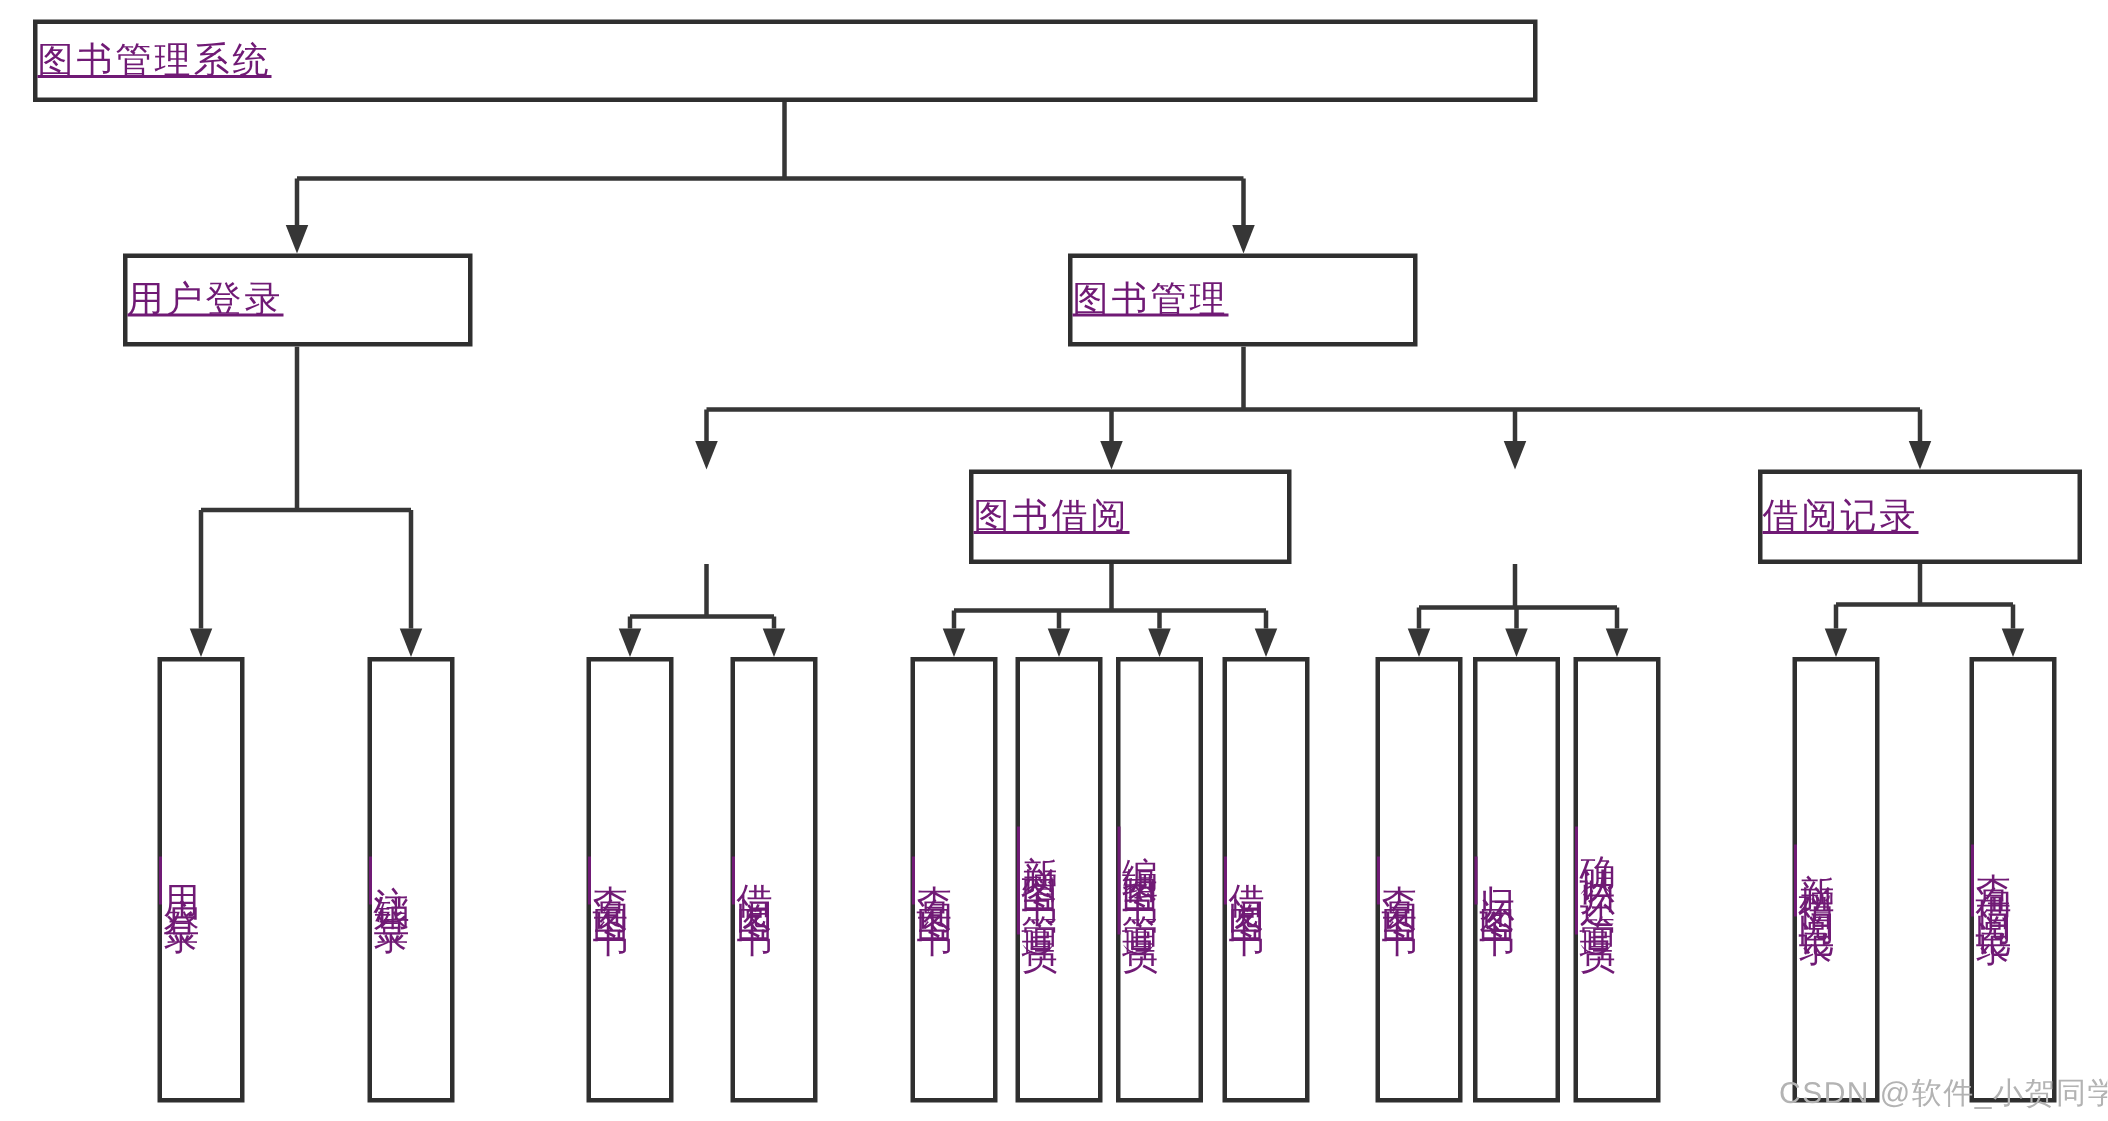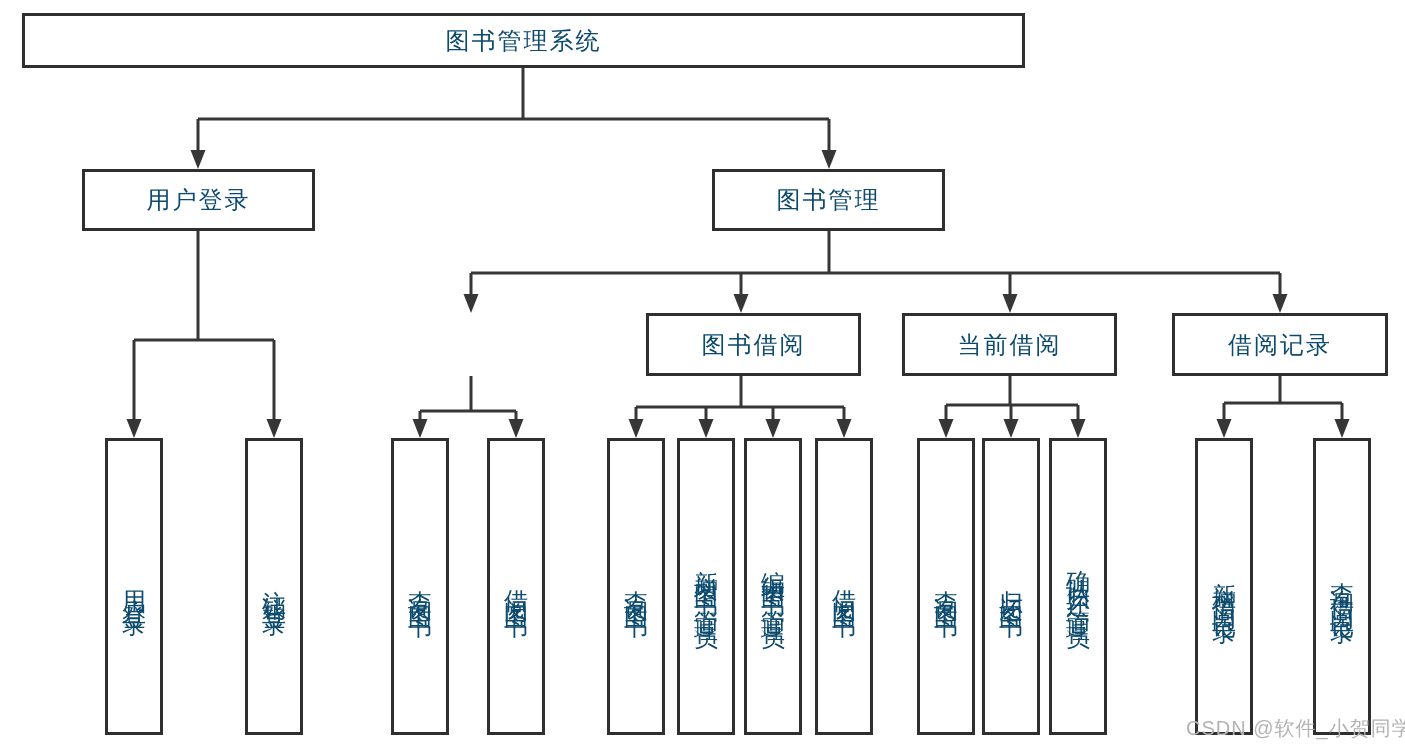--- a/index.html
+++ b/index.html
@@ -11,25 +11,26 @@
     font-family:"Liberation Sans", sans-serif;
   }
   .wires{position:absolute;left:0;top:0;width:1405px;height:747px;}
   .wires path{stroke:#363636;stroke-width:3;fill:none;}
   .wires polygon{fill:#363636;stroke:none;}
   .node{
     position:absolute;
     box-sizing:border-box;
     background:#ffffff;
     border:3px solid #2f2f2f;
-    display:flex;align-items:center;justify-content:center;
-    color:#0c4a6e;
+    display:flex;align-items:center;
+    color:#701a75;
     font-size:24px;
     line-height:1;
     z-index:2;
+    text-decoration:underline;
   }
   .node.h span{letter-spacing:2px;white-space:nowrap;}
   .node.v span{
     writing-mode:vertical-rl;
     text-orientation:mixed;
     letter-spacing:8px;
     line-height:1;
   }
   .watermark{
     position:absolute;
@@ -90,23 +91,20 @@
   <div class="node h" style="left:82px;top:169px;width:233px;height:62px">
     <span>用户登录</span>
   </div>
   <div class="node h" style="left:712px;top:169px;width:233px;height:62px">
     <span>图书管理</span>
   </div>
 
   <div class="node h" style="left:646px;top:313px;width:215px;height:63px">
     <span>图书借阅</span>
   </div>
-  <div class="node h" style="left:902px;top:313px;width:215px;height:63px">
-    <span>当前借阅</span>
-  </div>
   <div class="node h" style="left:1172px;top:313px;width:216px;height:63px">
     <span>借阅记录</span>
   </div>
 
   <div class="node v" style="left:105px;top:438px;width:58px;height:297px">
     <span>用户登录</span>
   </div>
   <div class="node v" style="left:245px;top:438px;width:58px;height:297px">
     <span>注销登录</span>
   </div>

